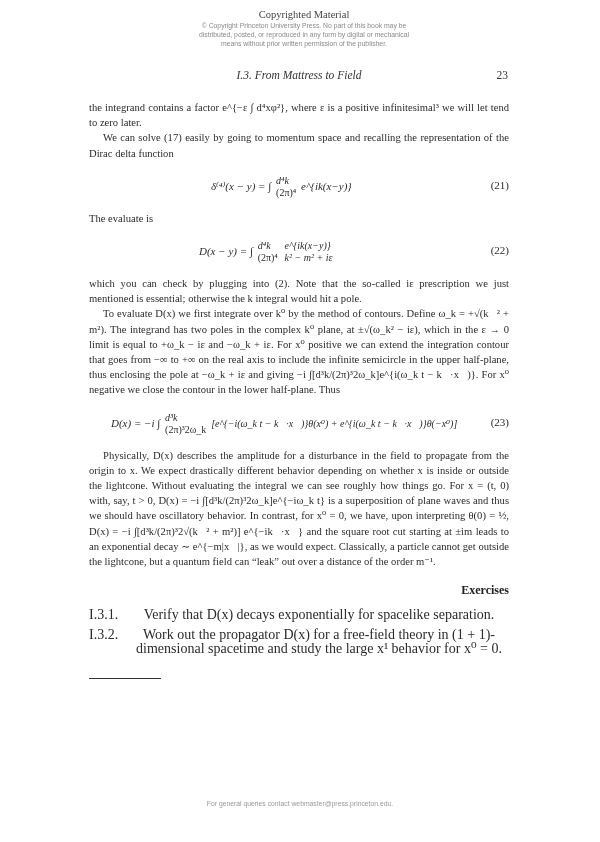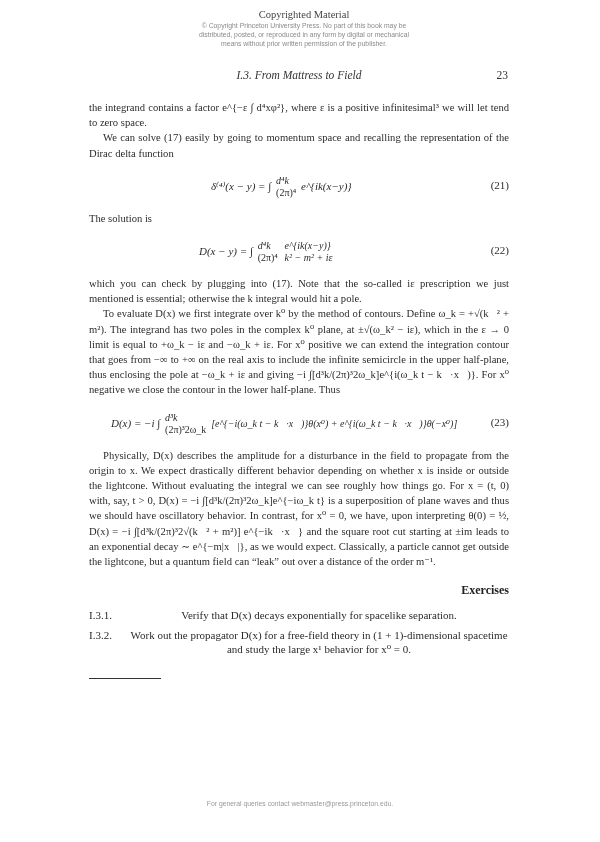--- a/index.html
+++ b/index.html
@@ -16,21 +16,21 @@
   .indent { text-indent: 14px; }
   .m { font-style: italic; }
   sup, sub { font-size: 7px; line-height: 0; }
   .eq { position: relative; height: 38px; margin: 6px 0; }
   .eq .content { position: absolute; top: 8px; font-size: 11px; white-space: nowrap; }
   .eq .num { position: absolute; right: 0; top: 11px; font-size: 11px; }
   .frac { display: inline-block; vertical-align: middle; margin: 0 2px; }
   .frac .n { display: block; font-size: 10px; line-height: 12px; }
   .frac .d { display: block; font-size: 10px; line-height: 12px; }
   .sect { text-align: right; font-weight: bold; font-size: 12px; margin: 14px 0 10px 0; color: #222; }
-  .ex { font-size: 11px; line-height: 14px; margin: 0 0 6px 0; display: flex; }
+  .ex { font-size: 14px; line-height: 14px; margin: 0 0 6px 0; display: flex; }
   .ex .exnum { width: 40px; flex-shrink: 0; }
   .ex .extext { flex: 1; text-align: center; }
   .fn-rule { width: 72px; border-top: 1px solid #333; margin: 22px 0 6px 0; }
   .fn { font-size: 9.2px; line-height: 13px; text-indent: 12px; }
   .footer { position: absolute; top: 800px; left: 0; width: 600px; text-align: center;
             font-family: "Liberation Sans", sans-serif; font-size: 6.8px; color: #999; }
 </style>
 </head>
 <body>
 
@@ -40,53 +40,53 @@
   <div class="wm-line">distributed, posted, or reproduced in any form by digital or mechanical</div>
   <div class="wm-line">means without prior written permission of the publisher.</div>
 </div>
 
 <div class="running-head">
   <span class="rh-title">I.3.  From Mattress to Field</span>
   <span class="rh-page">23</span>
 </div>
 
 <div class="body">
-  <p>the integrand contains a factor e^{−ε ∫ d⁴xφ²}, where ε is a positive infinitesimal³ we will let tend to zero space.</p>
+  <p>the integrand contains a factor e^{−ε ∫ d⁴xφ²}, where ε is a positive infinitesimal³ we will let tend to zero later.</p>
   <p class="indent">We can solve (17) easily by going to momentum space and recalling the representation of the Dirac delta function</p>
 
   <div class="eq">
     <span class="content" style="left:122px;">
       <span class="m">δ⁽⁴⁾(x − y) = ∫</span>
       <span class="frac">
         <span class="n m">d⁴k</span>
         <span class="d">(2π)⁴</span>
       </span>
       <span class="m">e^{ik(x−y)}</span>
     </span>
     <span class="num">(21)</span>
   </div>
 
-  <p>The solution is</p>
+  <p>The evaluate is</p>
 
   <div class="eq">
     <span class="content" style="left:110px;">
       <span class="m">D(x − y) = ∫</span>
       <span class="frac">
         <span class="n m">d⁴k</span>
         <span class="d">(2π)⁴</span>
       </span>
       <span class="frac">
         <span class="n m">e^{ik(x−y)}</span>
         <span class="d m">k² − m² + iε</span>
       </span>
     </span>
     <span class="num">(22)</span>
   </div>
 
-  <p>which you can check by plugging into (17). Note that the so-called iε prescription we just mentioned is essential; otherwise the k integral would hit a pole.</p>
+  <p>which you can check by plugging into (2). Note that the so-called iε prescription we just mentioned is essential; otherwise the k integral would hit a pole.</p>
   <p class="indent">To evaluate D(x) we first integrate over k⁰ by the method of contours. Define ω_k = +√(k⃗² + m²). The integrand has two poles in the complex k⁰ plane, at ±√(ω_k² − iε), which in the ε → 0 limit is equal to +ω_k − iε and −ω_k + iε. For x⁰ positive we can extend the integration contour that goes from −∞ to +∞ on the real axis to include the infinite semicircle in the upper half-plane, thus enclosing the pole at −ω_k + iε and giving −i ∫[d³k/(2π)³2ω_k]e^{i(ω_k t − k⃗·x⃗)}. For x⁰ negative we close the contour in the lower half-plane. Thus</p>
 
   <div class="eq">
     <span class="content" style="left:22px;">
       <span class="m">D(x) = −i ∫</span>
       <span class="frac">
         <span class="n m">d³k</span>
         <span class="d">(2π)³2ω_k</span>
       </span>
       <span class="m" style="font-size:10px;">[e^{−i(ω_k t − k⃗·x⃗)}θ(x⁰) + e^{i(ω_k t − k⃗·x⃗)}θ(−x⁰)]</span>

